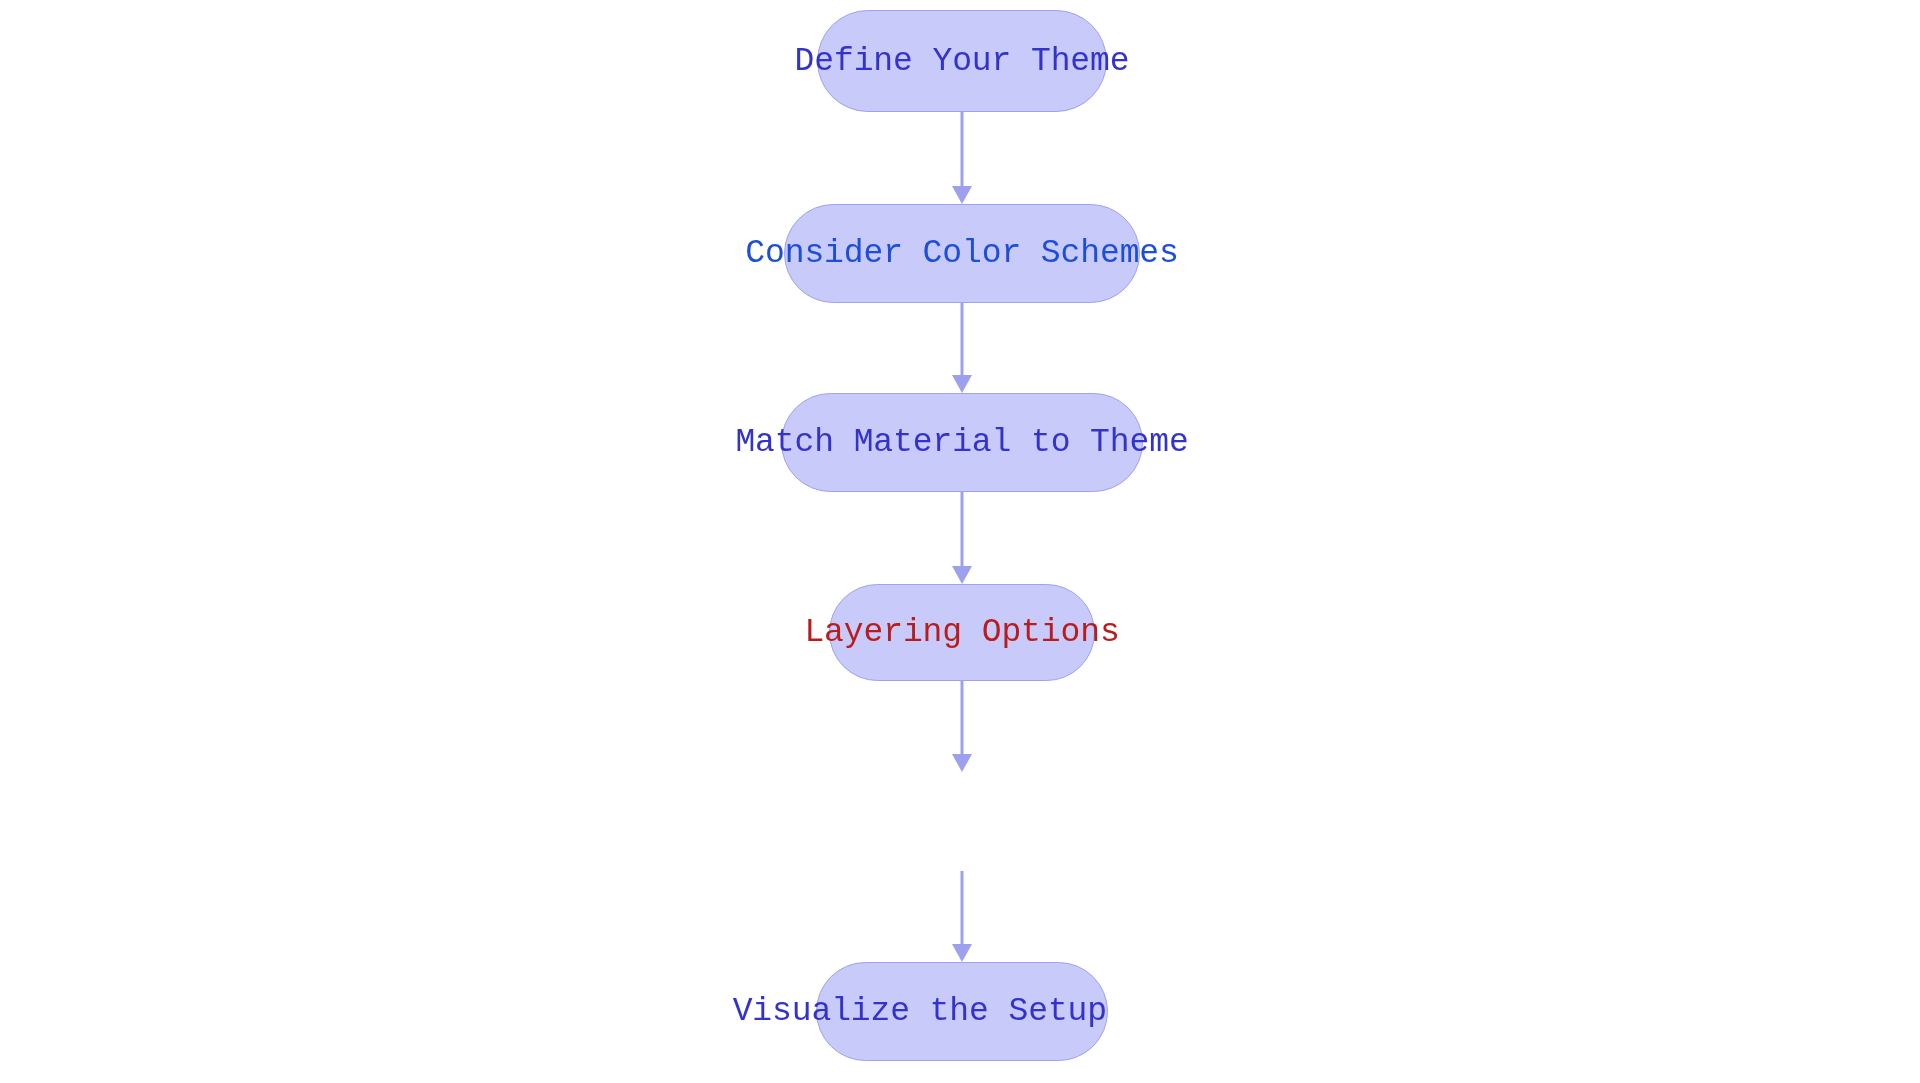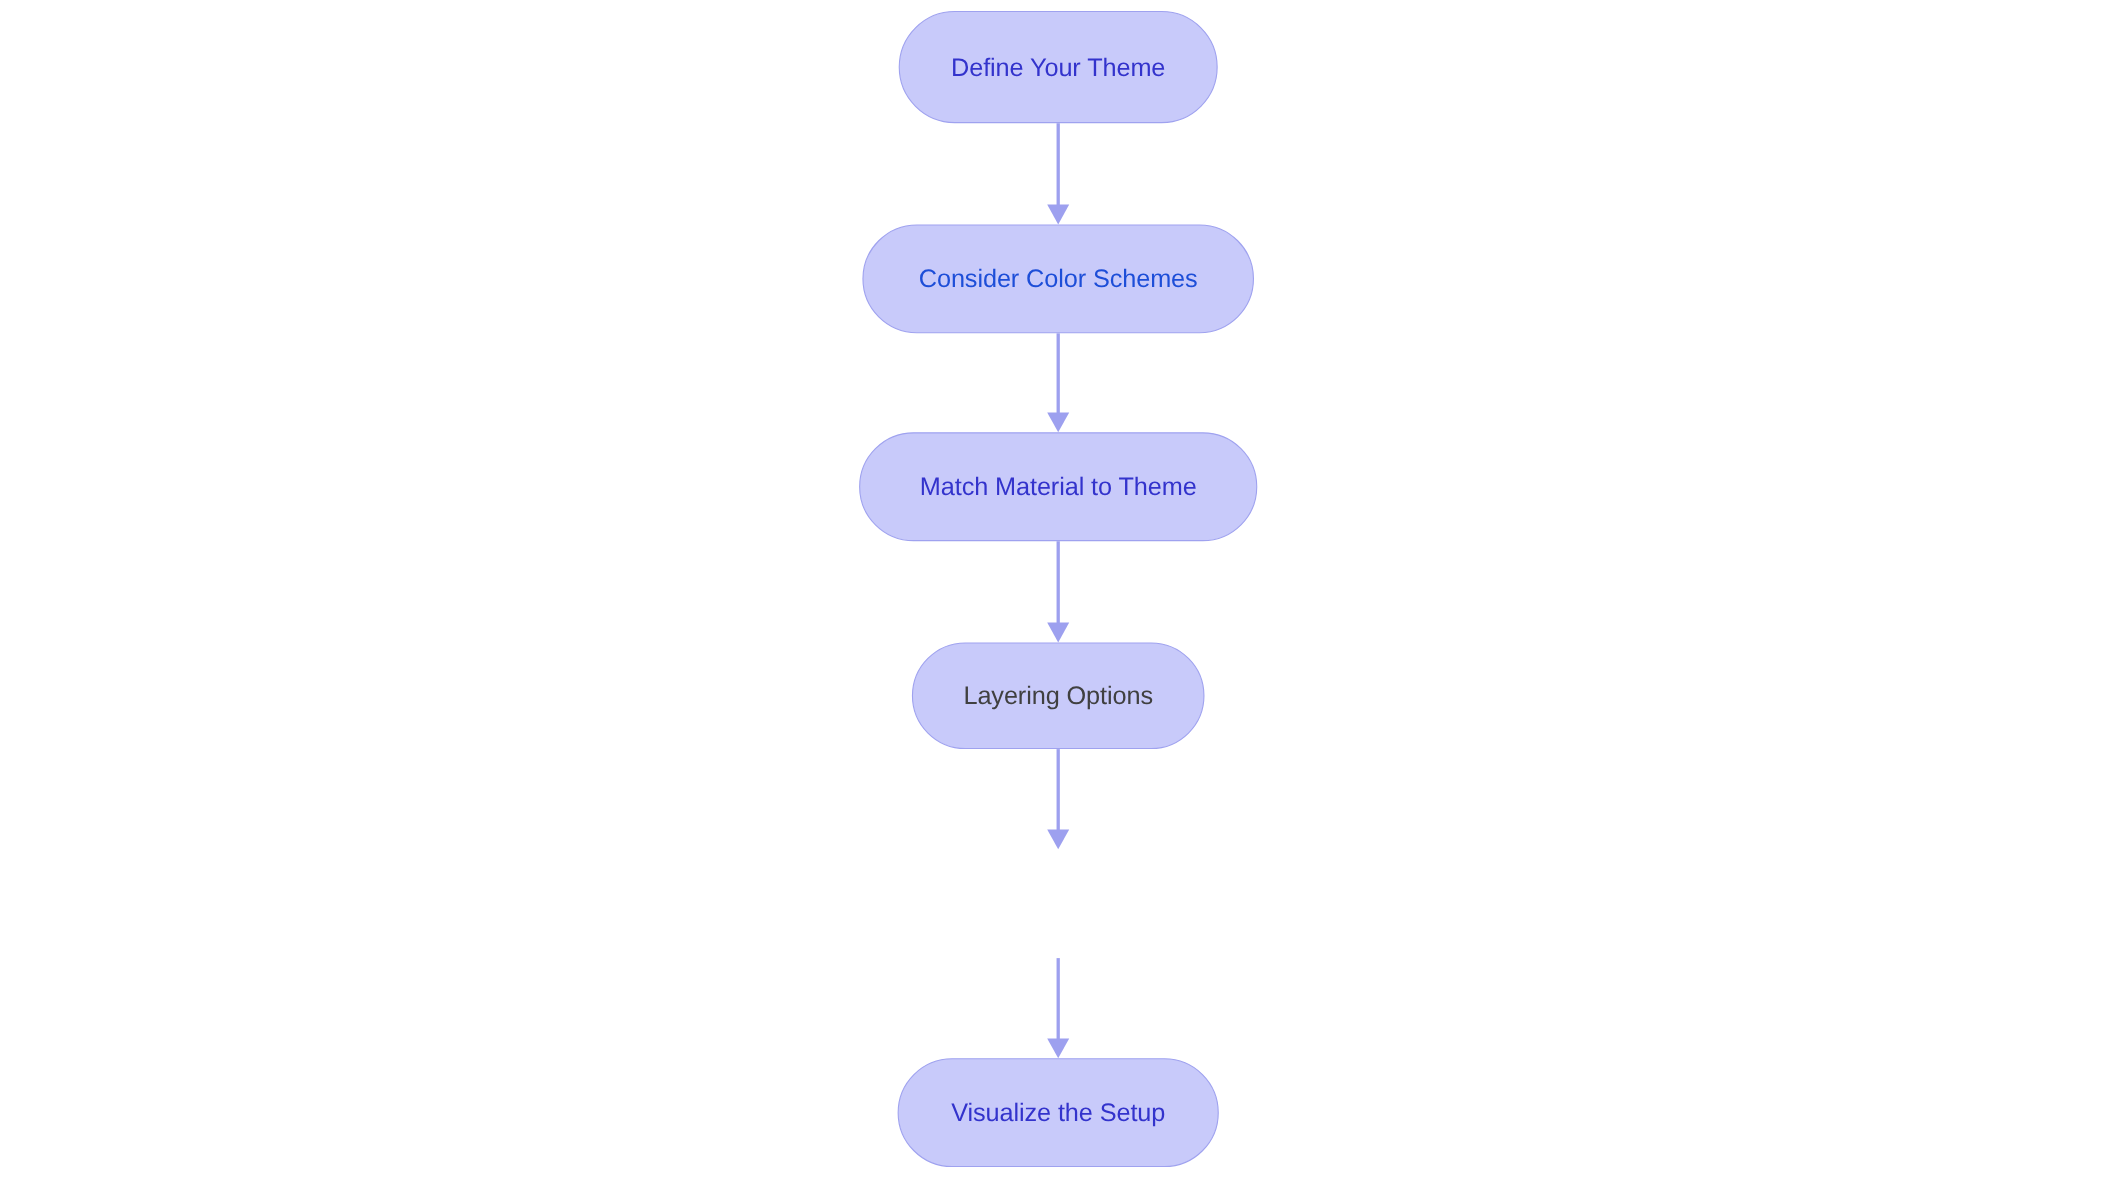--- a/index.html
+++ b/index.html
@@ -28,22 +28,22 @@
     align-items: center;
     justify-content: center;
     background: #c8cafa;
     border: 1.6px solid #9fa2ef;
     border-radius: 999px;
     transform: translateX(-50%);
   }
 
   .flow-node-label {
     color: #3333cc;
-    font-family: Liberation Sans, sans-serif;
-    font-size: 23px;
+    font-family: Liberation Mono, monospace;
+    font-size: 33px;
     font-weight: 400;
     letter-spacing: -0.1px;
     line-height: 1;
     white-space: nowrap;
     user-select: none;
   }
 
   .flow-edge {
     position: absolute;
     transform: translateX(-50%);
@@ -92,18 +92,18 @@
     <div class="flow-node" style="left: 962px; top: 10px; width: 290px; height: 102px; background: rgb(200, 202, 250); border-color: rgb(159, 162, 239);">
       <span class="flow-node-label" style="color: rgb(51, 51, 204);">Define Your Theme</span>
     </div>
     <div class="flow-node" style="left: 962px; top: 204px; width: 356px; height: 99px; background: rgb(200, 202, 250); border-color: rgb(159, 162, 239);">
       <span class="flow-node-label" style="color: #1d4ed8;">Consider Color Schemes</span>
     </div>
     <div class="flow-node" style="left: 962px; top: 393px; width: 362px; height: 99px; background: rgb(200, 202, 250); border-color: rgb(159, 162, 239);">
       <span class="flow-node-label" style="color: rgb(51, 51, 204);">Match Material to Theme</span>
     </div>
     <div class="flow-node" style="left: 962px; top: 584px; width: 266px; height: 97px; background: rgb(200, 202, 250); border-color: rgb(159, 162, 239);">
-      <span class="flow-node-label" style="color: #404040;">Layering Options</span>
+      <span class="flow-node-label" style="color: #b91c1c;">Layering Options</span>
     </div>
-    <div class="flow-node" style="left: 962px; top: 962px; width: 292px; height: 99px; background: rgb(200, 202, 250); border-color: rgb(159, 162, 239);">
+    <div class="flow-node" style="left: 962px; top: 962px; width: 292px; height: 99px; background: rgb(200, 202, 250); border-color: rgb(159, 162, 239); justify-content: flex-end;">
       <span class="flow-node-label" style="color: rgb(51, 51, 204);">Visualize the Setup</span>
     </div>
   </div>
 
 </body></html>

